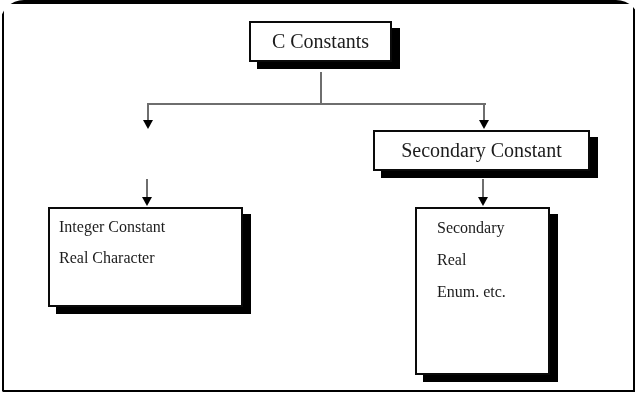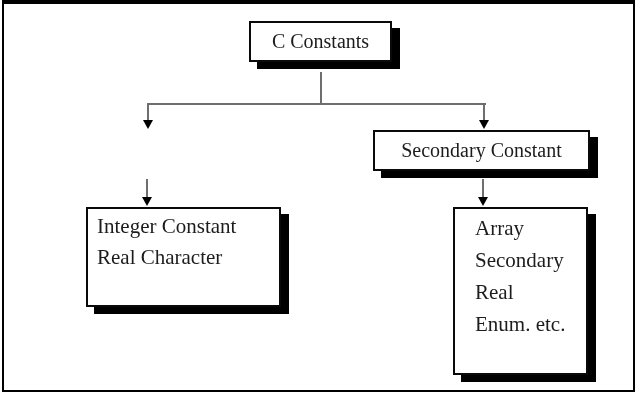--- a/index.html
+++ b/index.html
@@ -3,20 +3,21 @@
 <meta charset="utf-8">
 <style>
   html,body{margin:0;padding:0;background:#ffffff;}
   #canvas{
     position:relative;
     width:640px;height:405px;
     background:#ffffff;
     font-family:"Liberation Serif", serif;
     color:#1c1c1c;
     overflow:hidden;
+    border-radius:24px;
   }
   
   .frame{
     position:absolute;
     left:2px;top:0;
     width:629px;height:386px;
     border:2px solid #000;
     border-top-width:4px;
     background:transparent;
   }
@@ -36,22 +37,21 @@
   #node-root{left:249px;top:21px;width:143px;height:41px;}
   #node-primary{left:50px;top:130px;width:193px;height:41px;}
   #node-secondary{left:373px;top:130px;width:217px;height:41px;}
   
   .listbox{
     position:absolute;
     background:#ffffff;
     border:2px solid #0a0a0a;
     box-shadow:8px 7px 0 0 #000;
     box-sizing:border-box;
-    font-size:21px;
-    margin-left:38px;
+    font-size:16px;
   }
   #list-primary{left:48px;top:207px;width:195px;height:100px;padding:2px 0 0 9px;}
   #list-primary .line{line-height:31px;}
   #list-secondary{left:415px;top:207px;width:135px;height:168px;padding:3px 0 0 20px;}
   #list-secondary .line{line-height:32px;}
   .line{white-space:nowrap;}
   
   .cline{position:absolute;background:#6e6e6e;}
   .vline{width:2px;}
   .hline{height:2px;}
@@ -90,19 +90,18 @@
   <div class="arrowhead" style="left:142px;top:197px;"></div>
   <div class="cline vline" style="left:482px;top:179px;height:20px;"></div>
   <div class="arrowhead" style="left:478px;top:197px;"></div>
 
   <div class="listbox" id="list-primary">
     <div class="line">Integer Constant</div>
     <div class="line">Real Character</div>
   </div>
 
   <div class="listbox" id="list-secondary">
-    <div class="line">Array</div>
     <div class="line">Secondary</div>
     <div class="line">Real</div>
     <div class="line">Enum. etc.</div>
   </div>
 
 </div>
 
 </body></html>

